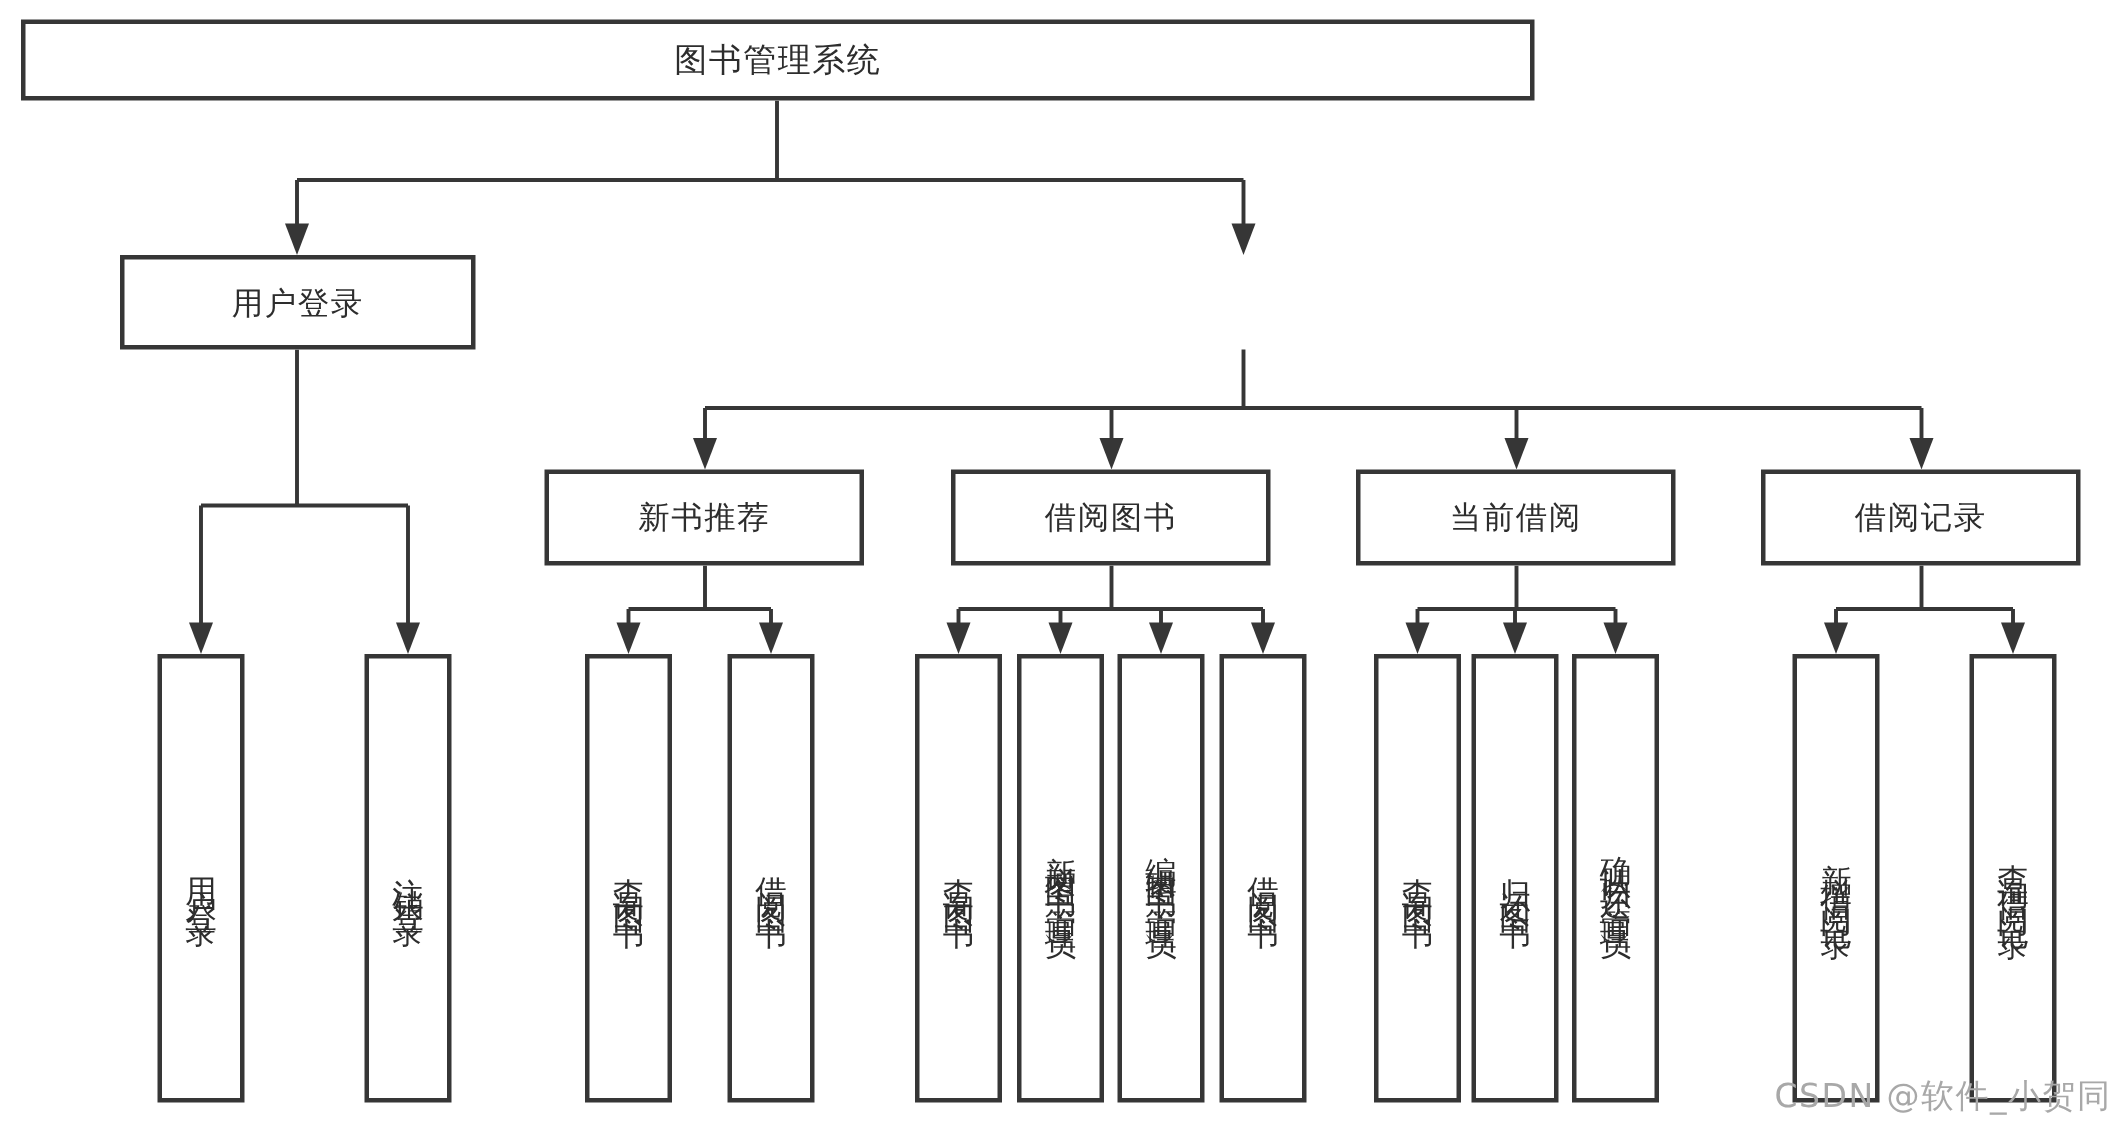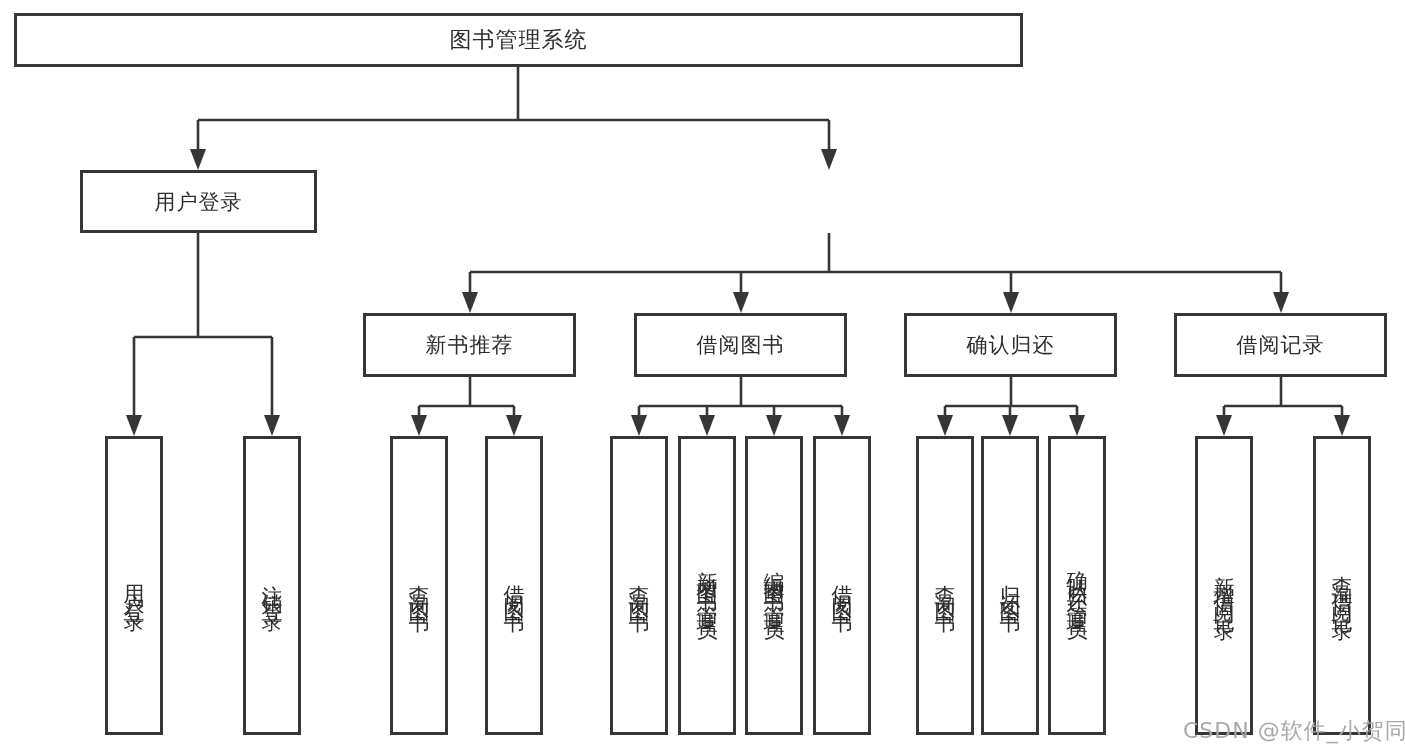--- a/index.html
+++ b/index.html
@@ -145,21 +145,21 @@
     <span>用户登录</span>
   </div>
 
   <div id="n-new-book" class="node h-node">
     <span>新书推荐</span>
   </div>
   <div id="n-book-borrow" class="node h-node">
     <span>借阅图书</span>
   </div>
   <div id="n-current-borrow" class="node h-node">
-    <span>确认归还</span>
+    <span>当前借阅</span>
   </div>
   <div id="n-borrow-record" class="node h-node">
     <span>借阅记录</span>
   </div>
 
   <div id="l-ul0" class="node leaf v-node">
     <span>用户登录</span>
   </div>
   <div id="l-ul1" class="node leaf v-node">
     <span>注销登录</span>

